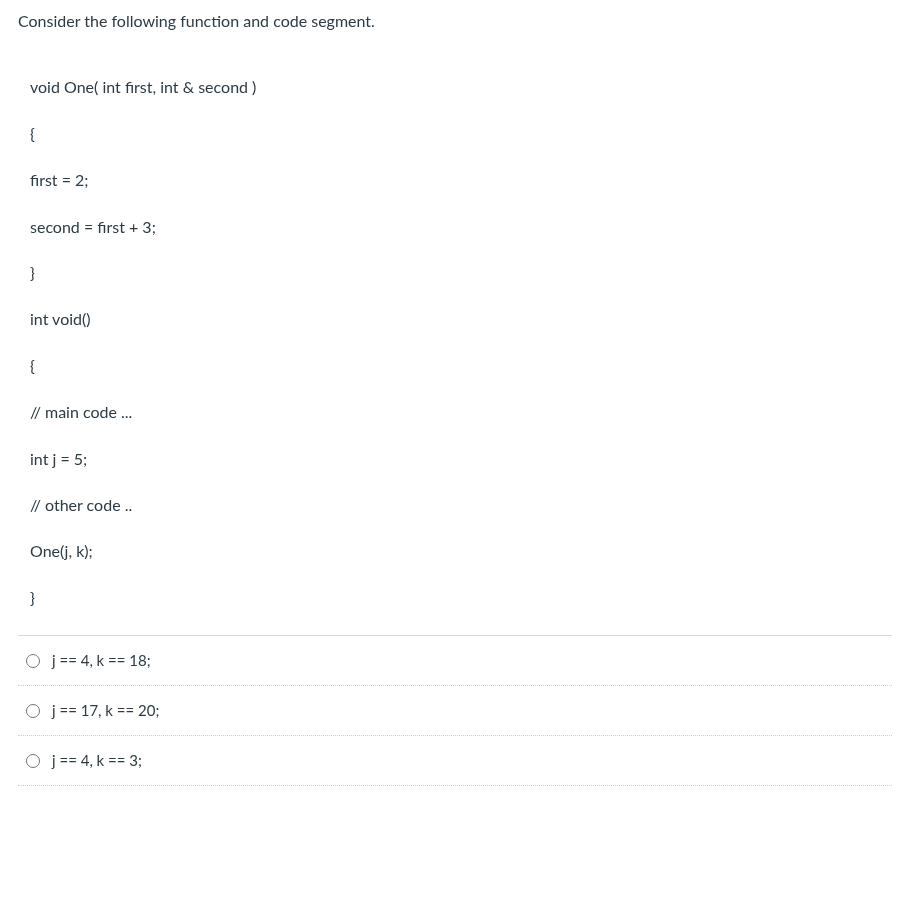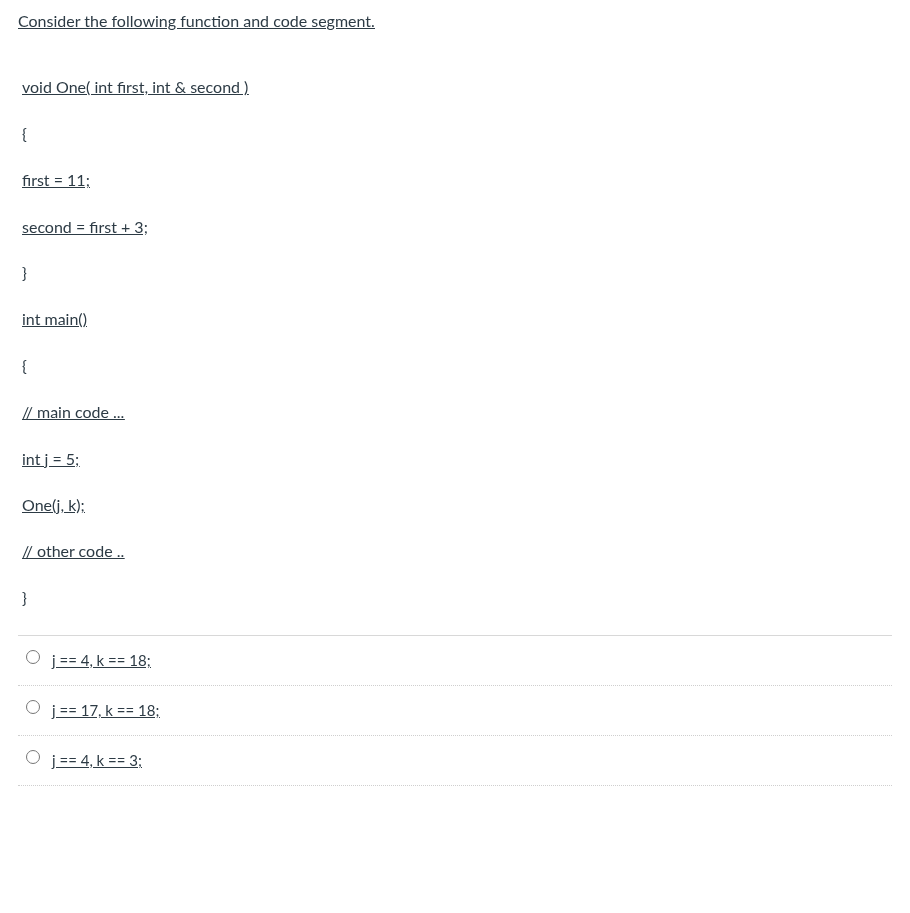--- a/index.html
+++ b/index.html
@@ -1,34 +1,34 @@
 <!DOCTYPE html>
 <html><head>
   <meta charset="utf-8">
   <style>
-    * { box-sizing: border-box; margin: 0; padding: 0; text-decoration: underline; }
+    * { box-sizing: border-box; margin: 0; padding: 0; }
     body {
       font-family: Lato, -apple-system, "Helvetica Neue", Arial, sans-serif;
       color: #2d3b45;
       background: #fff;
       width: 910px;
       padding: 10px 18px;
       font-size: 16px;
       line-height: 1.4;
     }
     .question-stem { margin-bottom: 44px; }
-    .code-block .code-line { margin: 0 0 24px 4px; }
+    .code-block .code-line { margin: 0 0 24px 12px; }
     .code-block .code-line:last-child { margin-bottom: 0; }
     .answers {
       margin-top: 26px;
       border-top: 1px solid #d8d8d8;
     }
     .answer-row {
       display: flex;
-      align-items: flex-start;
+      align-items: center;
       gap: 12px;
       padding: 14px 4px 14px 8px;
       border-bottom: 1px dotted #cfcfcf;
       font-size: 15px;
     }
     .answer-row input[type="radio"] {
       width: 14px;
       height: 14px;
       accent-color: #888;
       cursor: pointer;
@@ -36,38 +36,38 @@
     .answer-row label { cursor: pointer; color: #2d3b45; }
   </style>
 </head>
 <body>
 
 <div class="question-stem">Consider the following function and code segment.</div>
 
 <div class="code-block">
   <p class="code-line">void One( int first, int &amp; second )</p>
   <p class="code-line">{</p>
-  <p class="code-line">first = 11;</p>
+  <p class="code-line">first = 2;</p>
   <p class="code-line">second = first + 3;</p>
   <p class="code-line">}</p>
-  <p class="code-line">int main()</p>
+  <p class="code-line">int void()</p>
   <p class="code-line">{</p>
   <p class="code-line">// main code ...</p>
   <p class="code-line">int j = 5;</p>
+  <p class="code-line">// other code ..</p>
   <p class="code-line">One(j, k);</p>
-  <p class="code-line">// other code ..</p>
   <p class="code-line">}</p>
 </div>
 
 <div class="answers">
   <div class="answer-row">
     <input type="radio" name="q" id="a0" style="">
     <label for="a0">j == 4, k == 18;</label>
   </div>
   <div class="answer-row">
     <input type="radio" name="q" id="a1" style="">
-    <label for="a1">j == 17, k == 18;</label>
+    <label for="a1">j == 17, k == 20;</label>
   </div>
   <div class="answer-row">
     <input type="radio" name="q" id="a3" style="">
     <label for="a3">j == 4, k == 3;</label>
   </div>
 </div>
 
 </body></html>

